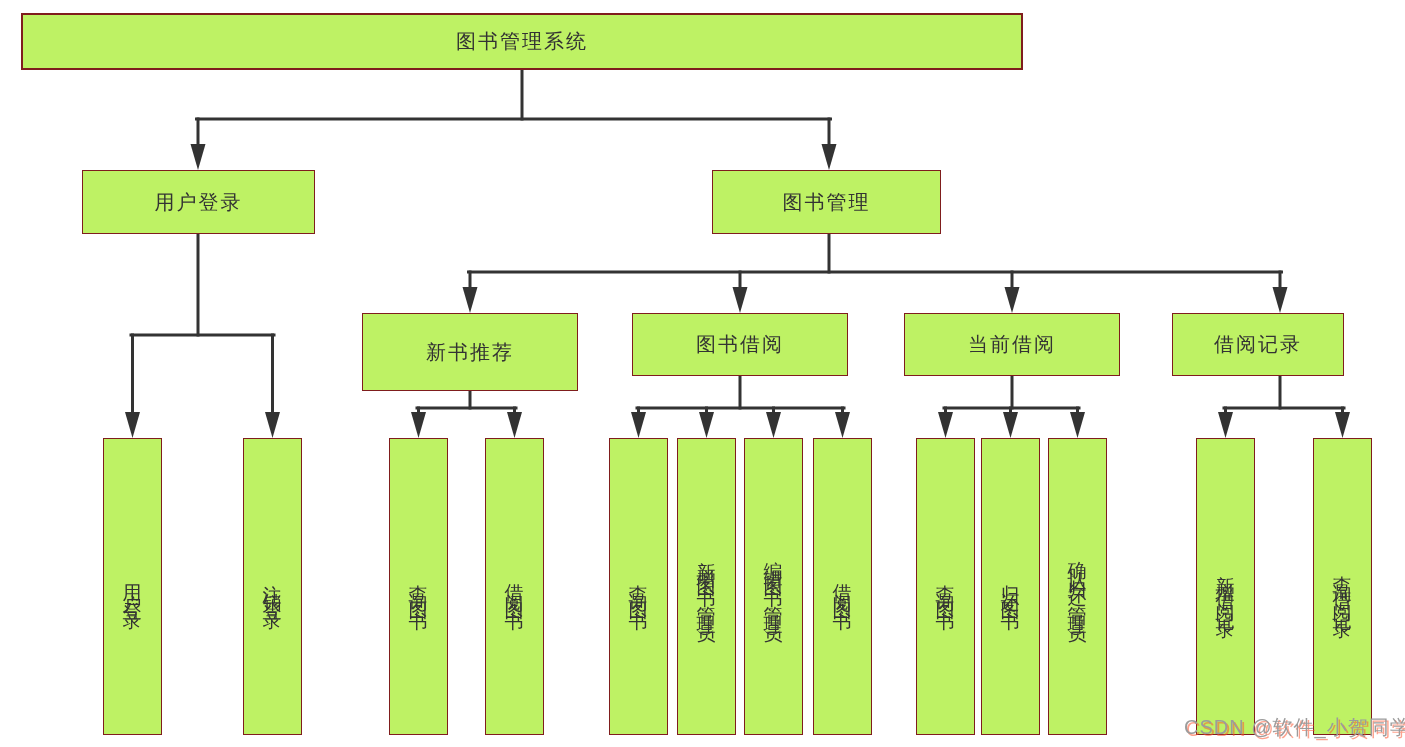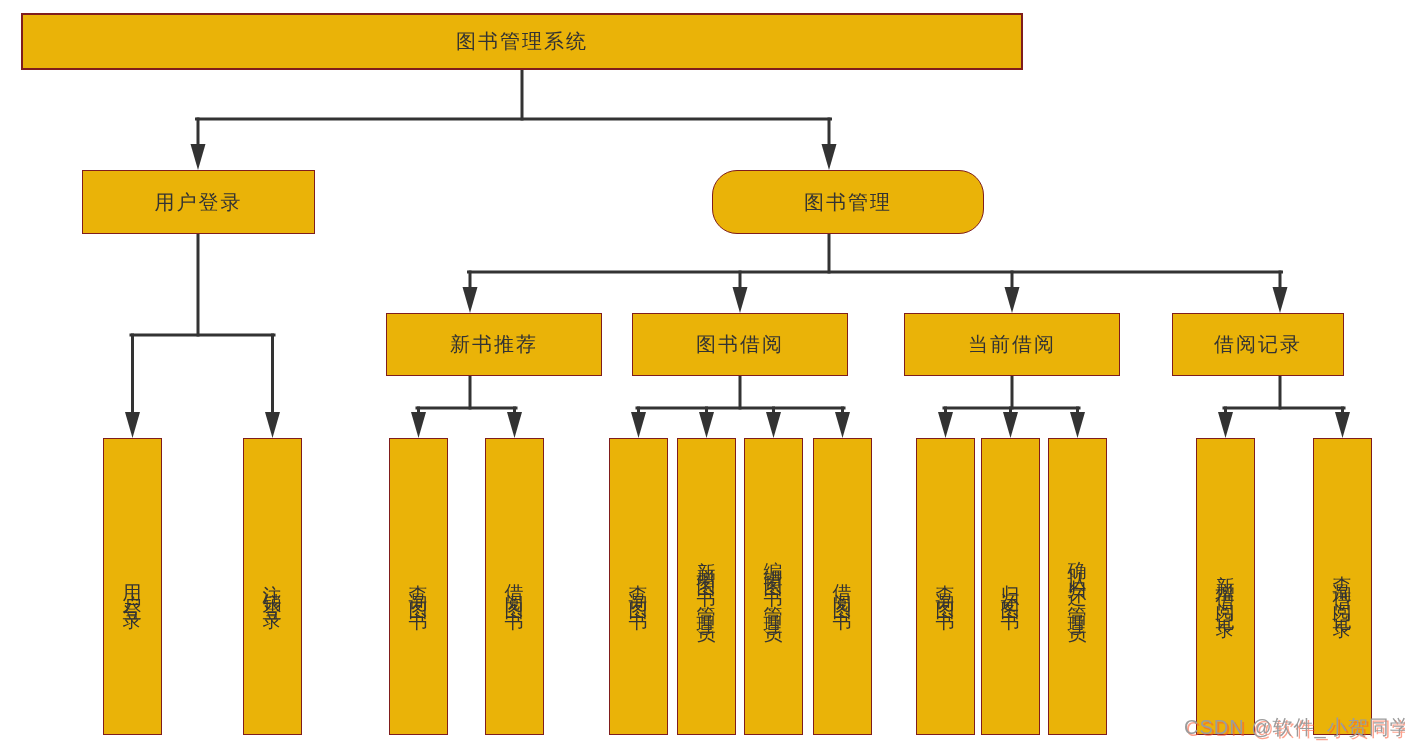--- a/index.html
+++ b/index.html
@@ -18,21 +18,21 @@
   }
   svg.connectors {
     position: absolute;
     left: 0; top: 0;
     width: 1405px;
     height: 747px;
   }
   .node {
     position: absolute;
     box-sizing: border-box;
-    background: #eab308;
+    background: #bef264;
     border: 1px solid #7f1d1d;
     display: flex;
     align-items: center;
     justify-content: center;
   }
   .node.root { border-width: 2px; }
   .h-label {
     font-size: 20px;
     letter-spacing: 2px;
     color: #333333;
@@ -124,25 +124,25 @@
     </g>
   </svg>
 
   <div class="node root" style="left:21px; top:13px; width:1002px; height:57px;">
     <span class="h-label">图书管理系统</span>
   </div>
 
   <div class="node" style="left:82px; top:170px; width:233px; height:64px;">
     <span class="h-label">用户登录</span>
   </div>
-  <div class="node" style="left:712px; top:170px; width:272px; height:64px;border-radius:25px;">
+  <div class="node" style="left:712px; top:170px; width:229px; height:64px;">
     <span class="h-label">图书管理</span>
   </div>
 
-  <div class="node" style="left:362px; top:313px; width:216px; height:63px;margin-left:24px;">
+  <div class="node" style="left:362px; top:313px; width:216px; height:78px;">
     <span class="h-label">新书推荐</span>
   </div>
   <div class="node" style="left:632px; top:313px; width:216px; height:63px;">
     <span class="h-label">图书借阅</span>
   </div>
   <div class="node" style="left:904px; top:313px; width:216px; height:63px;">
     <span class="h-label">当前借阅</span>
   </div>
   <div class="node" style="left:1172px; top:313px; width:172px; height:63px;">
     <span class="h-label">借阅记录</span>

